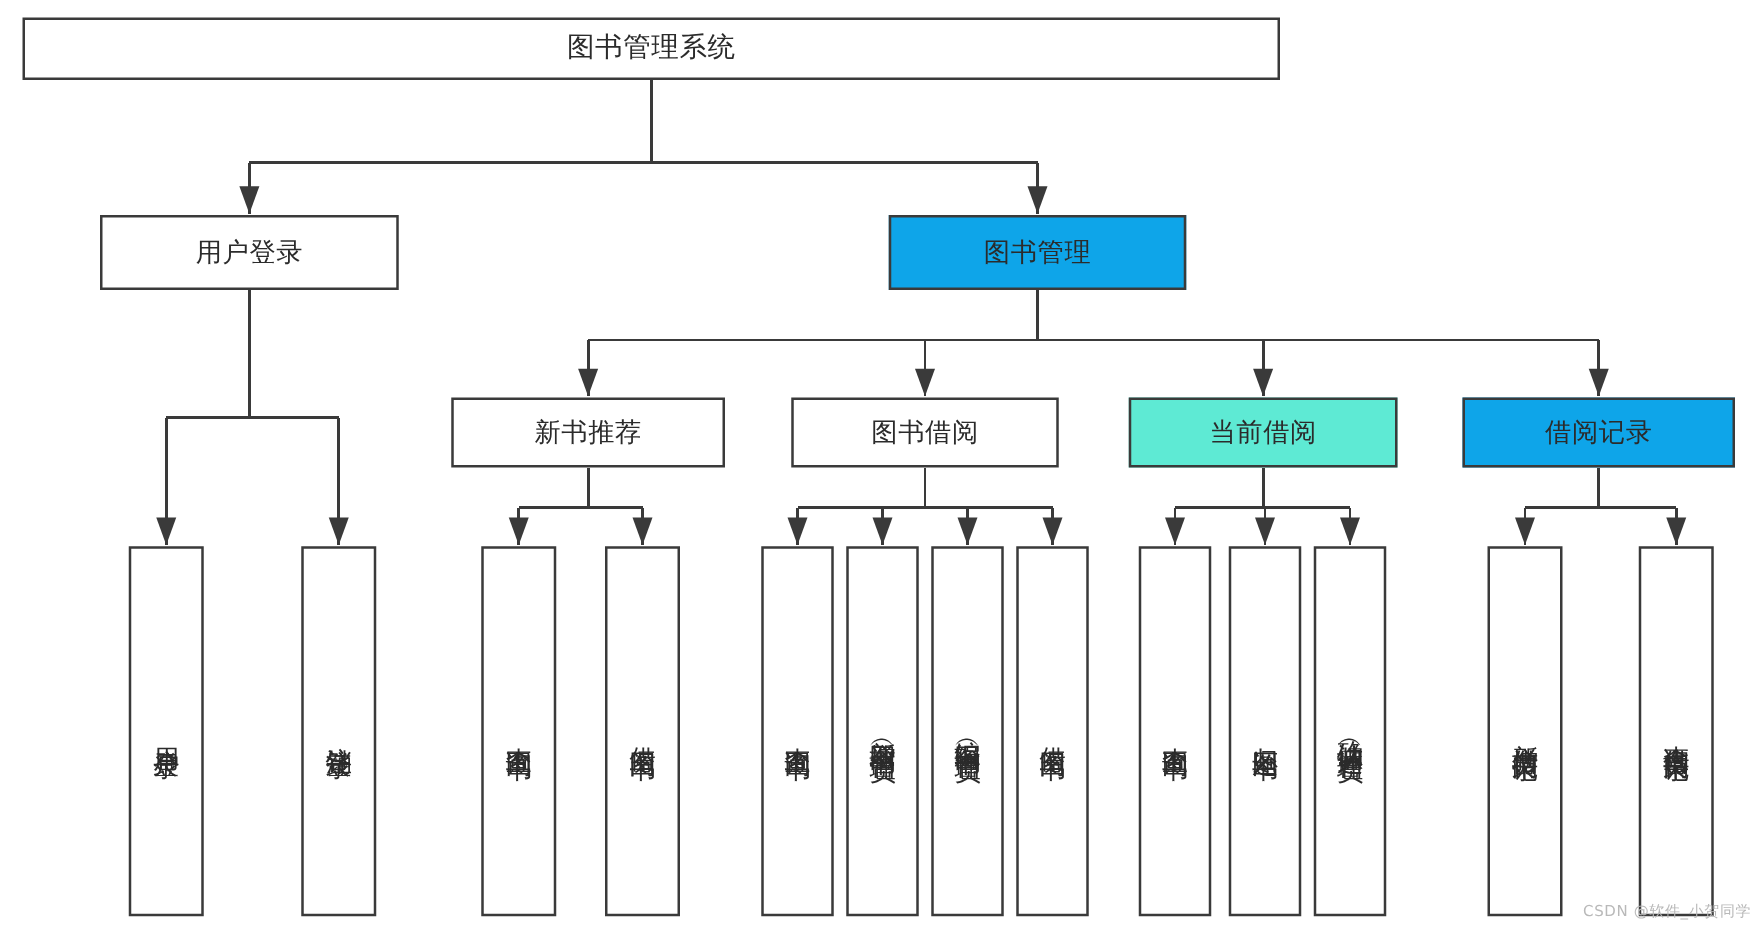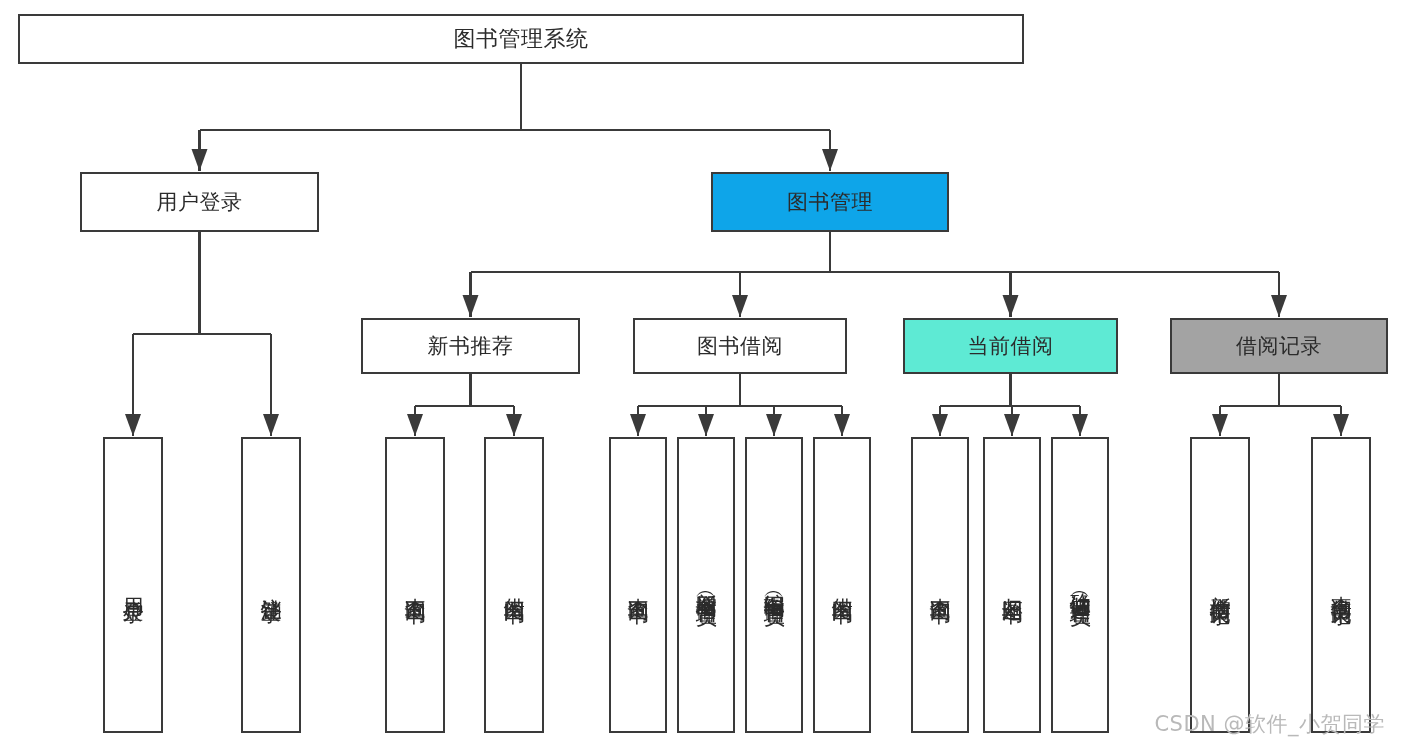--- a/index.html
+++ b/index.html
@@ -53,23 +53,23 @@
     writing-mode: vertical-rl;
     text-orientation: upright;
     font-size: 21px;
     line-height: 1.25;
     letter-spacing: 2px;
     white-space: nowrap;
     max-height: 280px;
   }
   #watermark {
     position: absolute;
-    right: 20px;
+    right: 4px;
     bottom: 6px;
-    font-size: 21px;
+    font-size: 12px;
     color: #b9b9b9;
     z-index: 5;
     white-space: nowrap;
     letter-spacing: 0.5px;
   }
 </style>
 </head>
 <body>
 
 <div id="canvas">
@@ -142,21 +142,21 @@
 
   <div class="node branch" style="left: 361px; top: 318px; width: 219px; height: 56px; border-color: rgb(58, 58, 58); background: rgb(255, 255, 255);">
     <span class="label">新书推荐</span>
   </div>
   <div class="node branch" style="left: 633px; top: 318px; width: 214px; height: 56px; border-color: rgb(58, 58, 58); background: rgb(255, 255, 255);">
     <span class="label">图书借阅</span>
   </div>
   <div class="node branch" style="left: 903px; top: 318px; width: 215px; height: 56px; border-color: rgb(58, 58, 58); background: #5eead4;">
     <span class="label">当前借阅</span>
   </div>
-  <div class="node branch" style="left: 1170px; top: 318px; width: 218px; height: 56px; border-color: rgb(58, 58, 58); background: #a3a3a3;">
+  <div class="node branch" style="left: 1170px; top: 318px; width: 218px; height: 56px; border-color: rgb(58, 58, 58); background: #0ea5e9;">
     <span class="label">借阅记录</span>
   </div>
 
   <div class="node leaf" style="left: 103px; top: 437px; width: 60px; height: 296px; border-color: rgb(58, 58, 58); background: rgb(255, 255, 255);">
     <span class="label">用户登录</span>
   </div>
   <div class="node leaf" style="left: 241px; top: 437px; width: 60px; height: 296px; border-color: rgb(58, 58, 58); background: rgb(255, 255, 255);">
     <span class="label">注销登录</span>
   </div>
 

